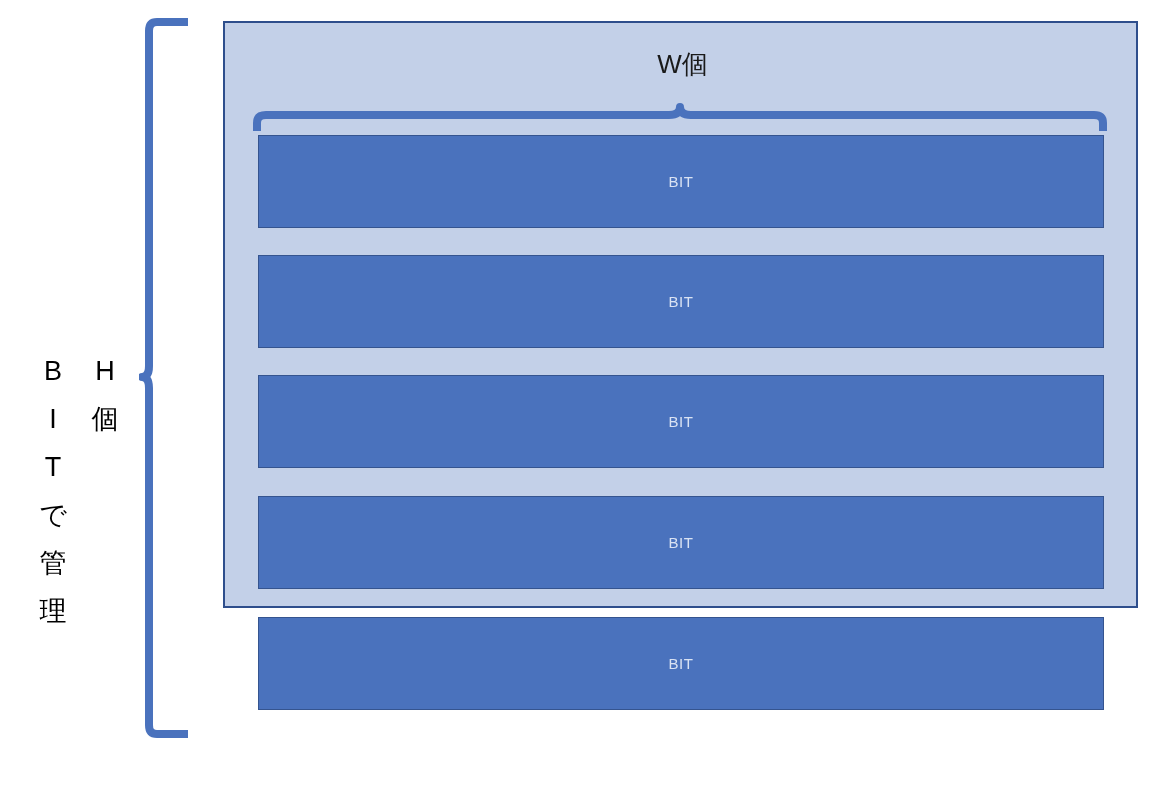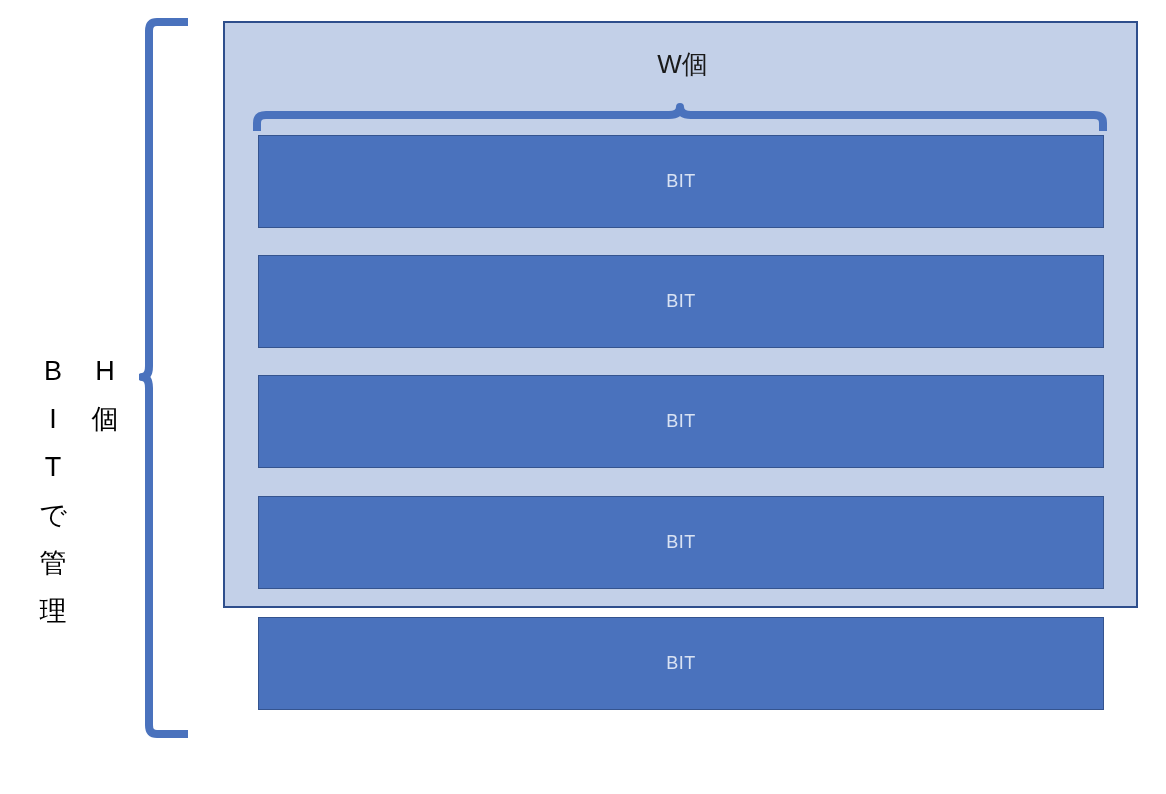--- a/index.html
+++ b/index.html
@@ -96,21 +96,21 @@
     left: 33px;
     width: 846px;
     height: 93px;
     background: #4a72bd;
     border: 1px solid #35548f;
     box-sizing: border-box;
     display: flex;
     align-items: center;
     justify-content: center;
     color: #d9e2f3;
-    font-size: 18px;
+    font-size: 15px;
     letter-spacing: 0.5px;
   }
   .bit-box.row0 { top: 112px; }
   .bit-box.row1 { top: 232px; }
   .bit-box.row2 { top: 352px; }
   .bit-box.row3 { top: 473px; }
   .bit-box.row4 { top: 594px; }
 </style>
 </head>
 <body>

